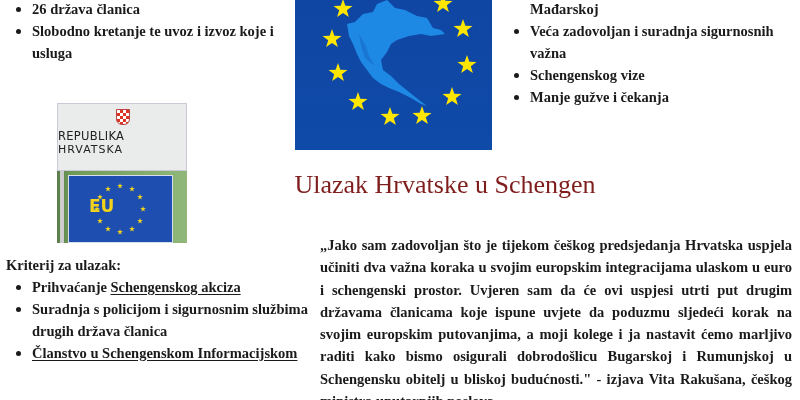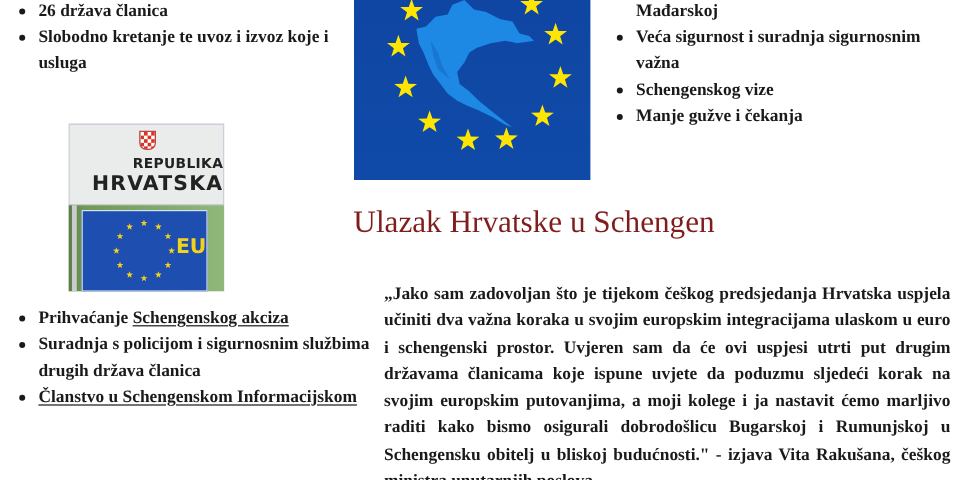--- a/index.html
+++ b/index.html
@@ -34,43 +34,43 @@
   }
   #flag svg { position:absolute; left:0; top:0; }
 
   
   #sign { left:57px; top:100px; width:130px; height:143px; overflow:hidden; }
   .sign-top {
     position:absolute; left:0; top:3px; width:130px; height:68px;
     background:#e9ecea; border:1px solid #c9c9d8; box-sizing:border-box;
   }
   .sign-top .t1, .sign-top .t2 {
-    position:absolute; width:100%; text-align:right;
-    font-family:"DejaVu Sans","Liberation Sans",sans-serif; color:#222; font-weight:bold;
+    position:absolute; width:100%; text-align:left;
+    font-family:"DejaVu Sans","Liberation Sans",sans-serif; color:#222; font-weight:normal;
   }
   .sign-top .t1 { top:25px; font-size:11.5px; letter-spacing:0.3px; }
-  .sign-top .t2 { top:39px; font-size:17px; letter-spacing:1px; }
+  .sign-top .t2 { top:39px; font-size:11px; letter-spacing:1px; }
   .coat {
     position:absolute; left:58px; top:5px; width:12px; height:14px;
     background:
       conic-gradient(#d32 25%, #fff 0 50%, #d32 0 75%, #fff 0) 0 0/6px 6px;
     border-radius:0 0 6px 6px; border:1px solid #b44;
   }
   .sign-bottom {
     position:absolute; left:0; top:71px; width:130px; height:72px;
     background:linear-gradient(90deg,#5a7d4a 0,#6f9a55 10%,#8fb87a 100%);
   }
   .sign-blue {
     position:absolute; left:11px; top:4px; width:103px; height:66px;
     background:#1e4fb0; border:1px solid #d8def0;
   }
   .sign-blue .eu {
-    position:absolute; left:0; width:100%; top:20px; text-align:right;
+    position:absolute; left:0; width:100%; top:20px; text-align:left;
     font-family:"DejaVu Sans","Liberation Sans",sans-serif;
-    color:#f2d21b; font-size:17px; font-weight:bold;
+    color:#f2d21b; font-size:17px; font-weight:bold;padding-left:20px;
   }
   .pole { position:absolute; left:3px; top:0; width:4px; height:72px; background:#ccc; }
 
   
   #title {
     left:240px; top:170px; width:410px; text-align:center;
     font-size:26px; font-weight:normal; color:#7f1d1d; white-space:nowrap;
   }
 
   
@@ -113,21 +113,21 @@
     <use href="#st" x="95" y="117"></use>
     <use href="#st" x="63" y="102"></use>
     <use href="#st" x="43" y="73"></use>
     <use href="#st" x="37" y="39"></use>
   </svg>
 </div>
 
 <div class="abs" id="right-top">
   <ul class="blist">
     <li class="cont">Mađarskoj</li>
-    <li>Veća sigurnost i suradnja sigurnosnim</li>
+    <li>Veća zadovoljan i suradnja sigurnosnih</li>
     <li class="cont">važna</li>
     <li>Schengenskog vize</li>
     <li>Manje gužve i čekanja</li>
   </ul>
 </div>
 
 <div class="abs" id="sign">
   <div class="sign-top">
     <div class="coat"></div>
     <div class="t1">REPUBLIKA</div>
@@ -154,20 +154,21 @@
         <use href="#s2" x="39" y="13"></use>
       </svg>
       <div class="eu">EU</div>
     </div>
   </div>
 </div>
 
 <div class="abs" id="title">Ulazak Hrvatske u Schengen</div>
 
 <div class="abs" id="criteria">
+  <div class="head">Kriterij za ulazak:</div>
   <ul class="blist">
     <li><span>Prihvaćanje </span><span class="u">Schengenskog akciza</span></li>
     <li>Suradnja s policijom i sigurnosnim službima</li>
     <li class="cont">drugih država članica</li>
     <li><span class="u">Članstvo u Schengenskom Informacijskom</span></li>
   </ul>
 </div>
 
 <div class="abs" id="quote">„Jako sam zadovoljan što je tijekom češkog predsjedanja Hrvatska uspjela učiniti dva važna koraka u svojim europskim integracijama ulaskom u euro i schengenski prostor. Uvjeren sam da će ovi uspjesi utrti put drugim državama članicama koje ispune uvjete da poduzmu sljedeći korak na svojim europskim putovanjima, a moji kolege i ja nastavit ćemo marljivo raditi kako bismo osigurali dobrodošlicu Bugarskoj i Rumunjskoj u Schengensku obitelj u bliskoj budućnosti." - izjava Vita Rakušana, češkog ministra unutarnjih poslova</div>
 

